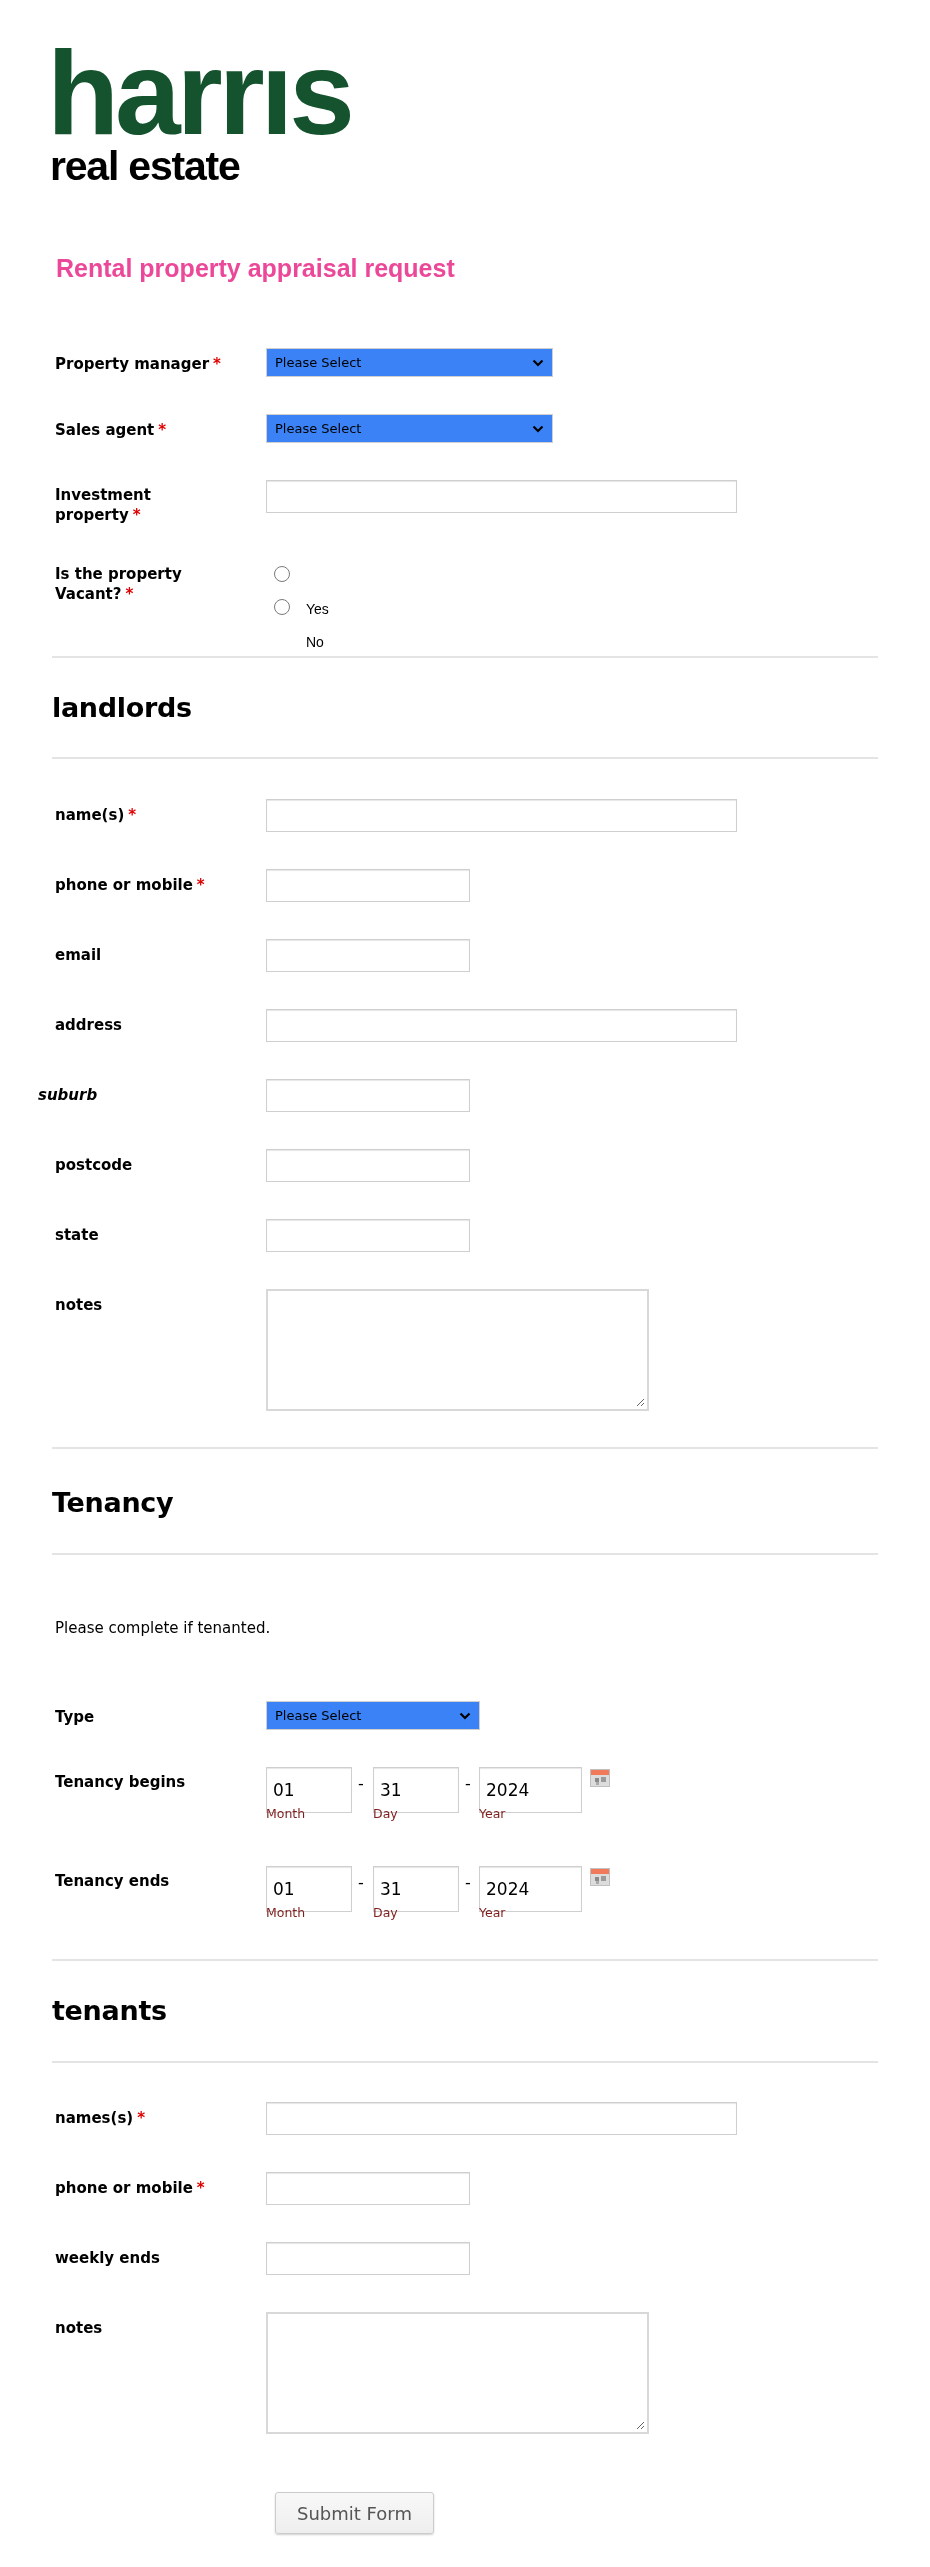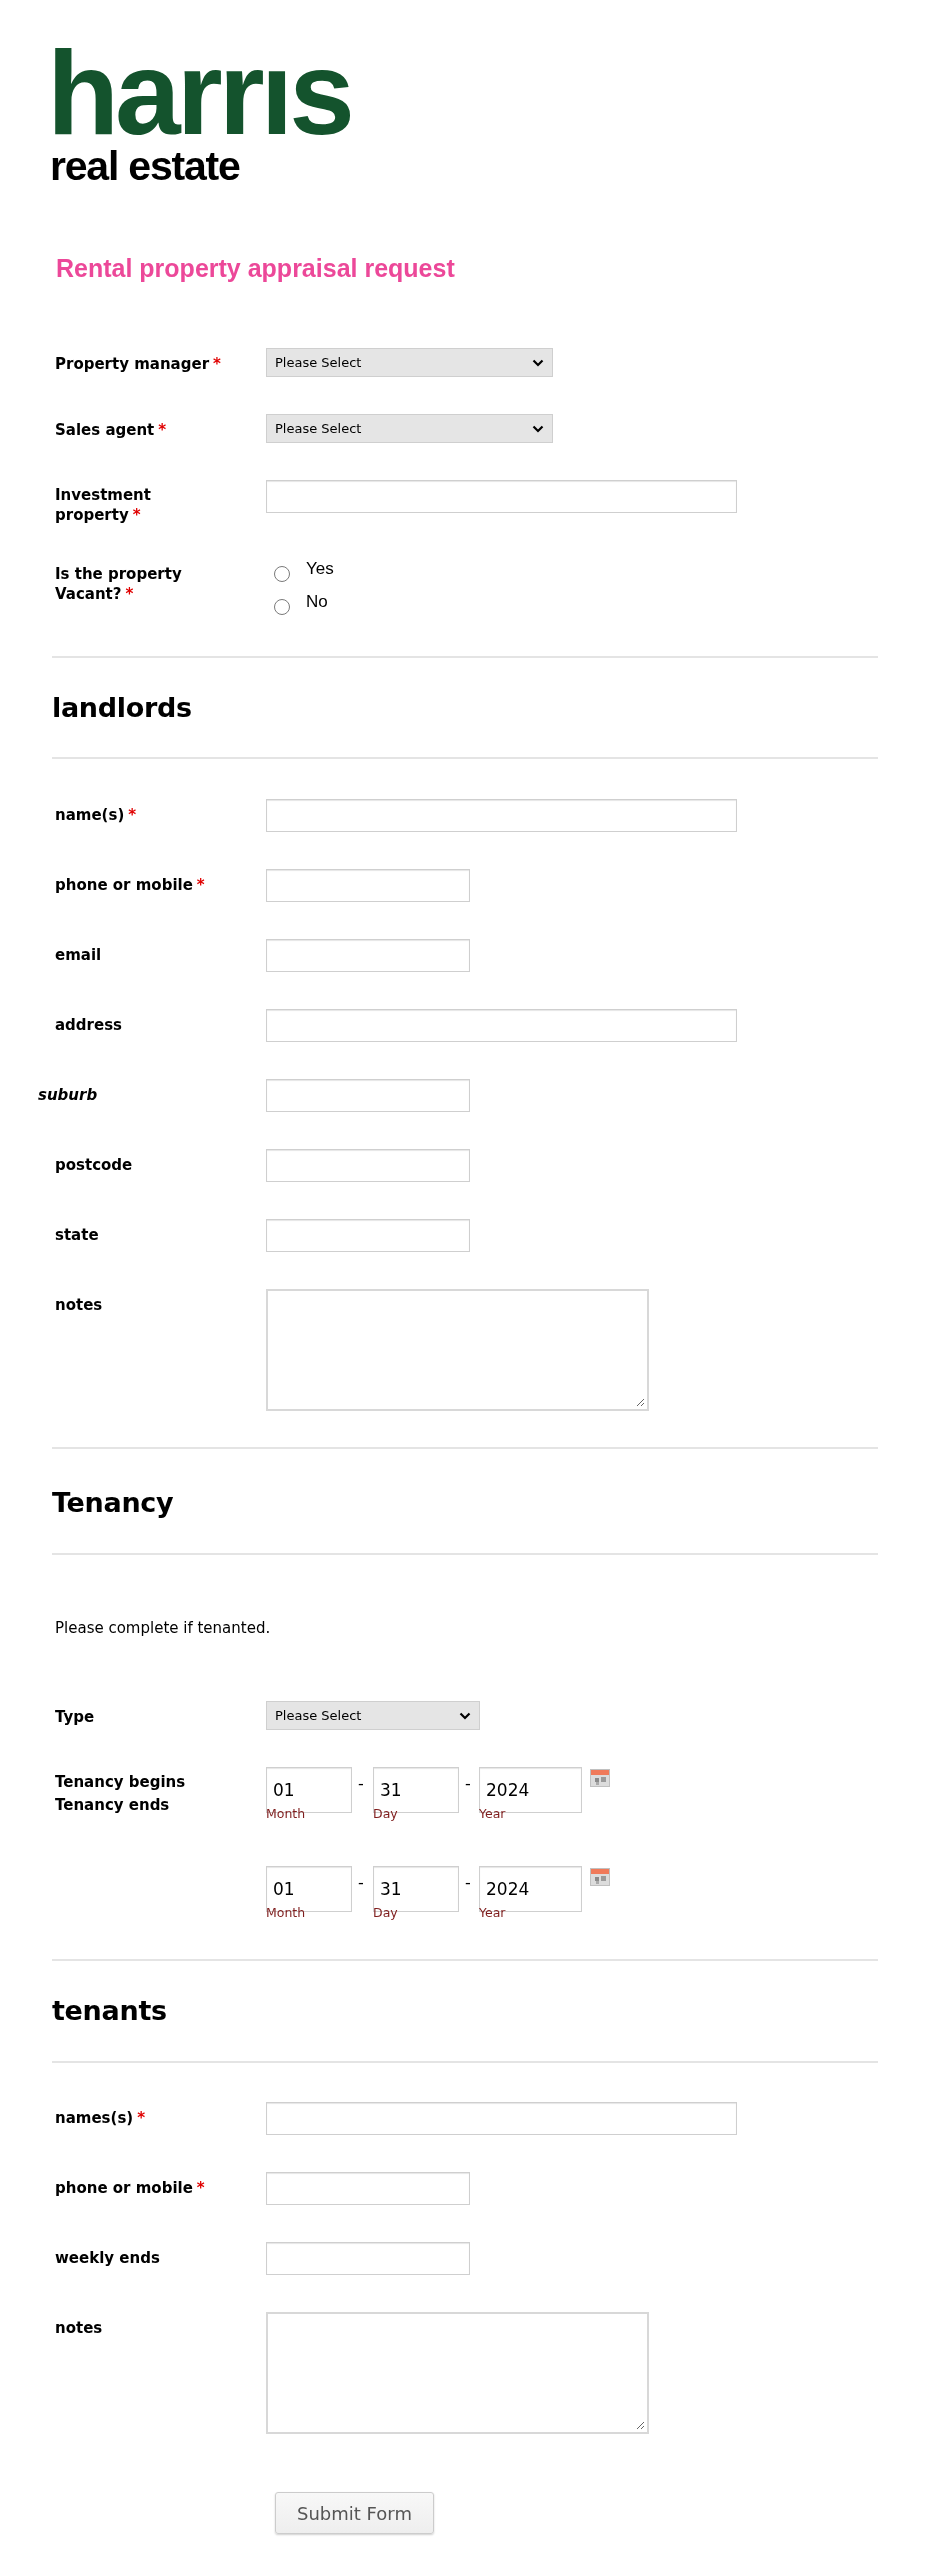--- a/index.html
+++ b/index.html
@@ -19,28 +19,28 @@
                    font-size: 27px; line-height: 32px; letter-spacing: -0.3px; }
   .divider { left: 52px; width: 826px; height: 2px; background: #e4e4e4; }
   .input { box-sizing: border-box; border: 1px solid #cfcfcf; box-shadow: inset 0 1px 1px #e6e6e6;
            background: #fff; height: 33px; font-family: "DejaVu Sans", sans-serif; font-size: 16px;
            padding: 0 6px; line-height: 31px; color: #000; outline: none; }
   .input.wide { width: 471px; }
   .input.short { width: 204px; }
   .textarea { box-sizing: border-box; border: 2px solid #d8d8d8; background: #fff;
               width: 383px; height: 122px; }
   .resize { position: absolute; right: 2px; bottom: 2px; width: 10px; height: 10px; }
-  .select { box-sizing: border-box; border: 1px solid #cfcfcf; background: #e5e5e5;
+  .select { box-sizing: border-box; border: 1px solid #cfcfcf; background: #3b82f6;
             height: 29px; font-family: "DejaVu Sans", sans-serif; font-size: 13px;
             color: #000; display: flex; align-items: center; padding: 0 8px; }
   .select .txt { flex: 1; }
   .chev { width: 12px; height: 10px; }
   .radio { width: 16px; height: 16px; border-radius: 50%; border: 1.5px solid #7a7a7a;
            box-sizing: border-box; background: #fff; }
-  .radio-label { font-family: "Liberation Sans", sans-serif; font-size: 17px; line-height: 20px; }
+  .radio-label { font-family: "Liberation Sans", sans-serif; font-size: 14px; line-height: 20px; margin-top: 40px; }
   .note-text { font-family: "DejaVu Sans", sans-serif; font-size: 15px; line-height: 20px; }
   .date-input { box-sizing: border-box; border: 1px solid #cfcfcf; box-shadow: inset 0 1px 1px #e6e6e6;
                 height: 46px; font-family: "DejaVu Sans", sans-serif; font-size: 17px;
                 padding: 0 6px; line-height: 32px; background: #fff; }
   .date-sep { font-family: "DejaVu Sans", sans-serif; font-size: 16px; line-height: 20px; }
   .sublabel { font-family: "DejaVu Sans", sans-serif; font-size: 12.5px; color: #7f1d1d; line-height: 16px; }
   .cal { width: 20px; height: 18px; box-sizing: border-box; border: 1px solid #c0c0c0;
          background: #dcdcdc; }
   .cal .bar { position: absolute; left: 0; top: 0; width: 100%; height: 5px; background: #f07a5a; }
   .cal .sq1 { position: absolute; left: 4px; top: 8px; width: 4px; height: 4px; background: #8a8a8a; }
@@ -153,21 +153,21 @@
 <div class="abs cal" style="left:590px; top:1769px;">
   <span class="bar"></span>
     <span class="sq1"></span>
     <span class="sq2"></span>
     <span class="sq3"></span>
 </div>
 <div class="abs sublabel" style="left:266px; top:1806px;">Month</div>
 <div class="abs sublabel" style="left:373px; top:1806px;">Day</div>
 <div class="abs sublabel" style="left:479px; top:1806px;">Year</div>
 
-<div class="abs label" style="left:55px; top:1795px;">Tenancy ends</div>
+<div class="abs label" style="left:55px; top:1871px;">Tenancy ends</div>
 <input class="abs date-input" style="left: 266px; top: 1866px; width: 86px;" value="01">
 <div class="abs date-sep" style="left:358px; top:1873px;">-</div>
 <input class="abs date-input" style="left: 373px; top: 1866px; width: 86px;" value="31">
 <div class="abs date-sep" style="left:465px; top:1873px;">-</div>
 <input class="abs date-input" style="left: 479px; top: 1866px; width: 103px;" value="2024">
 <div class="abs cal" style="left:590px; top:1868px;">
   <span class="bar"></span>
     <span class="sq1"></span>
     <span class="sq2"></span>
     <span class="sq3"></span>

